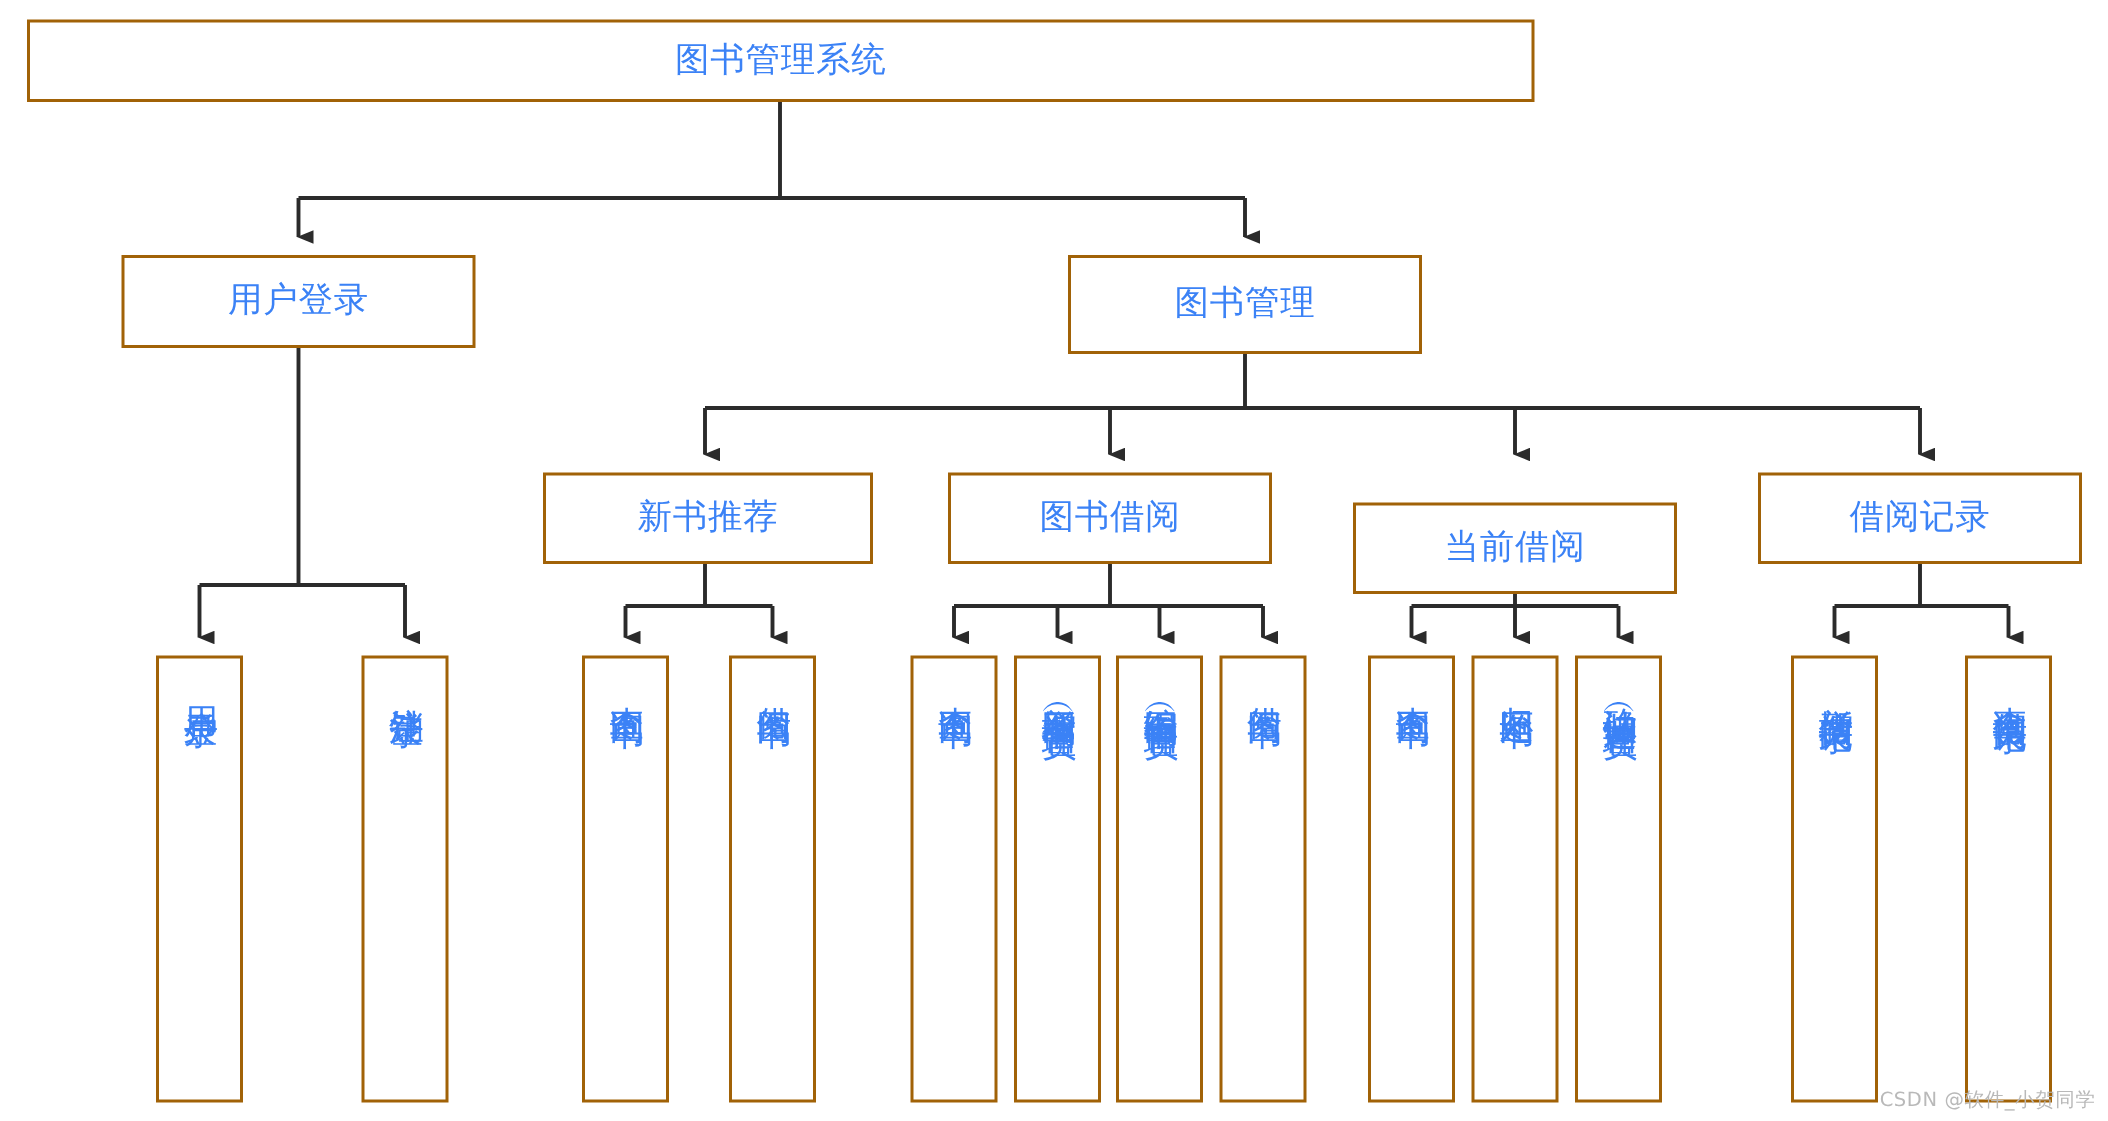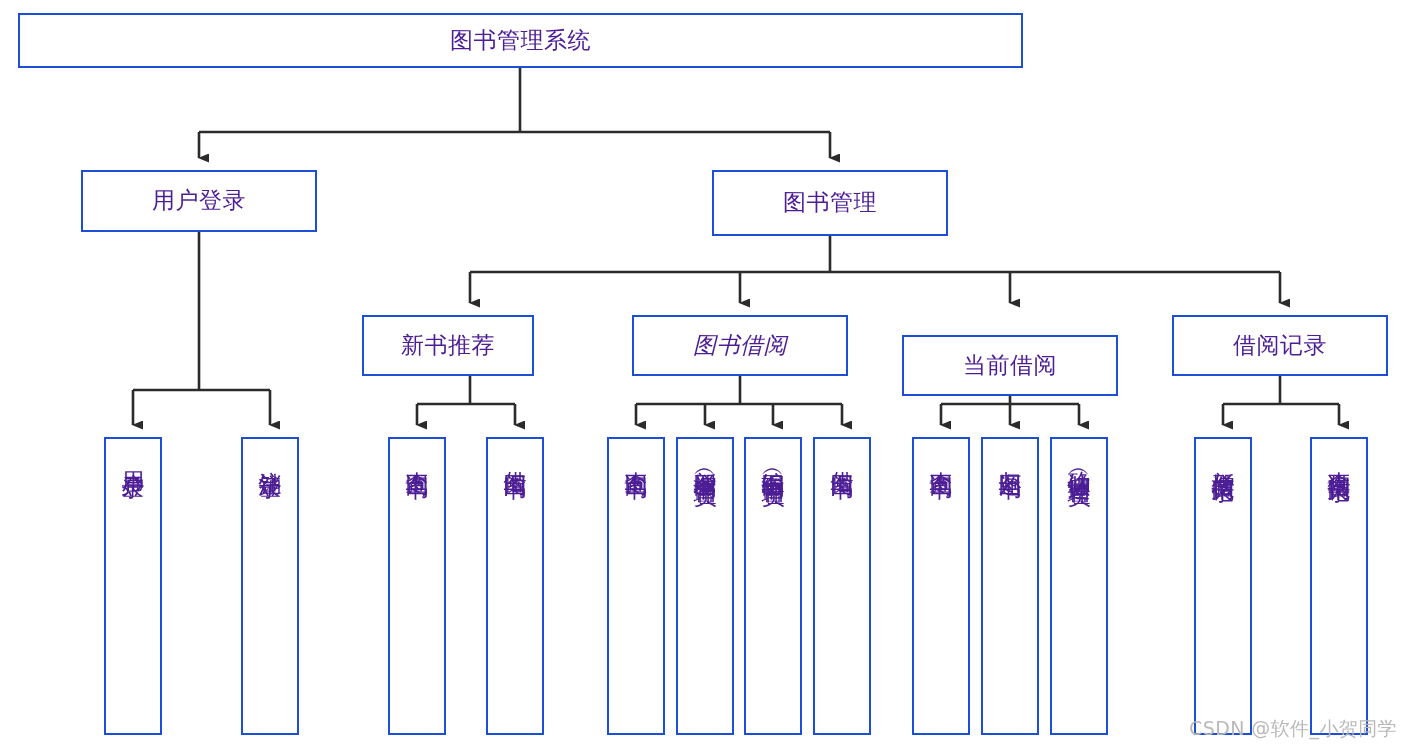--- a/index.html
+++ b/index.html
@@ -22,25 +22,25 @@
     position: absolute;
     left: 0;
     top: 0;
     width: 1405px;
     height: 747px;
   }
   .node {
     position: absolute;
     box-sizing: border-box;
     background: #ffffff;
-    border: 2px solid #1d4ed8;
+    border: 2px solid #a16207;
     display: flex;
     align-items: center;
     justify-content: center;
-    color: #4c1d95;
+    color: #3b82f6;
     z-index: 3;
   }
   .node-label {
     display: block;
     text-align: center;
     line-height: 1.18;
     letter-spacing: 0.5px;
   }
   .node.horizontal .node-label {
     font-size: 23px;
@@ -58,21 +58,21 @@
     font-size: 23px;
     line-height: 1.0;
     letter-spacing: 2px;
     white-space: nowrap;
     margin: 0 auto;
   }
   #watermark {
     position: absolute;
     right: 8px;
     bottom: 5px;
-    font-size: 19px;
+    font-size: 13px;
     color: #b9b9b9;
     letter-spacing: 0.4px;
     z-index: 5;
     white-space: nowrap;
     pointer-events: none;
   }
 </style>
 </head>
 <body>
 
@@ -132,24 +132,24 @@
     <span class="node-label">图书管理系统</span>
   </div>
 
   <div class="node horizontal" style="left:81px; top:170px; width:236px; height:62px;">
     <span class="node-label">用户登录</span>
   </div>
   <div class="node horizontal" style="left:712px; top:170px; width:236px; height:66px;">
     <span class="node-label">图书管理</span>
   </div>
 
-  <div class="node horizontal" style="left:362px; top:315px; width:172px; height:61px;justify-content:center;">
+  <div class="node horizontal" style="left:362px; top:315px; width:220px; height:61px;justify-content:center;">
     <span class="node-label">新书推荐</span>
   </div>
-  <div class="node horizontal" style="left:632px; top:315px; width:216px; height:61px;font-style:italic;">
+  <div class="node horizontal" style="left:632px; top:315px; width:216px; height:61px;">
     <span class="node-label">图书借阅</span>
   </div>
   <div class="node horizontal" style="left:902px; top:315px; width:216px; height:61px;margin-top:20px;">
     <span class="node-label">当前借阅</span>
   </div>
   <div class="node horizontal" style="left:1172px; top:315px; width:216px; height:61px;">
     <span class="node-label">借阅记录</span>
   </div>
 
   <div class="node vertical" style="left:104px; top:437px; width:58px; height:298px;">

